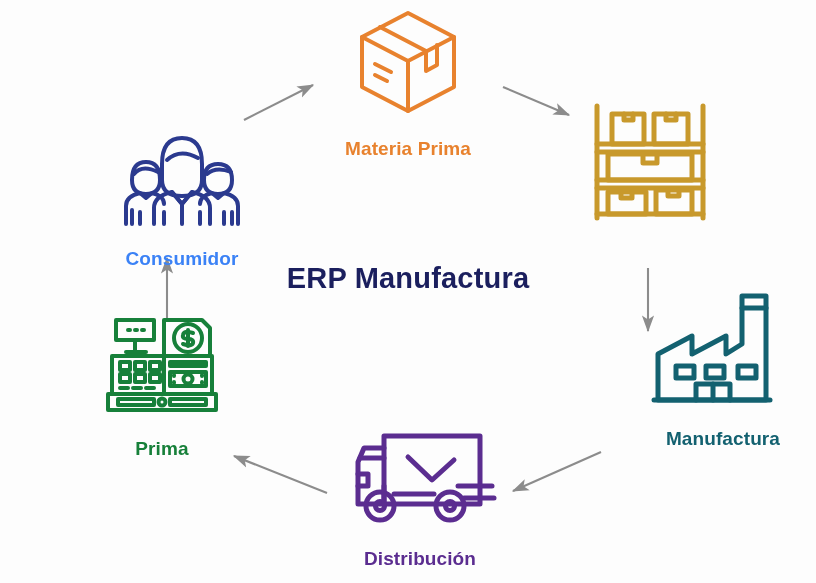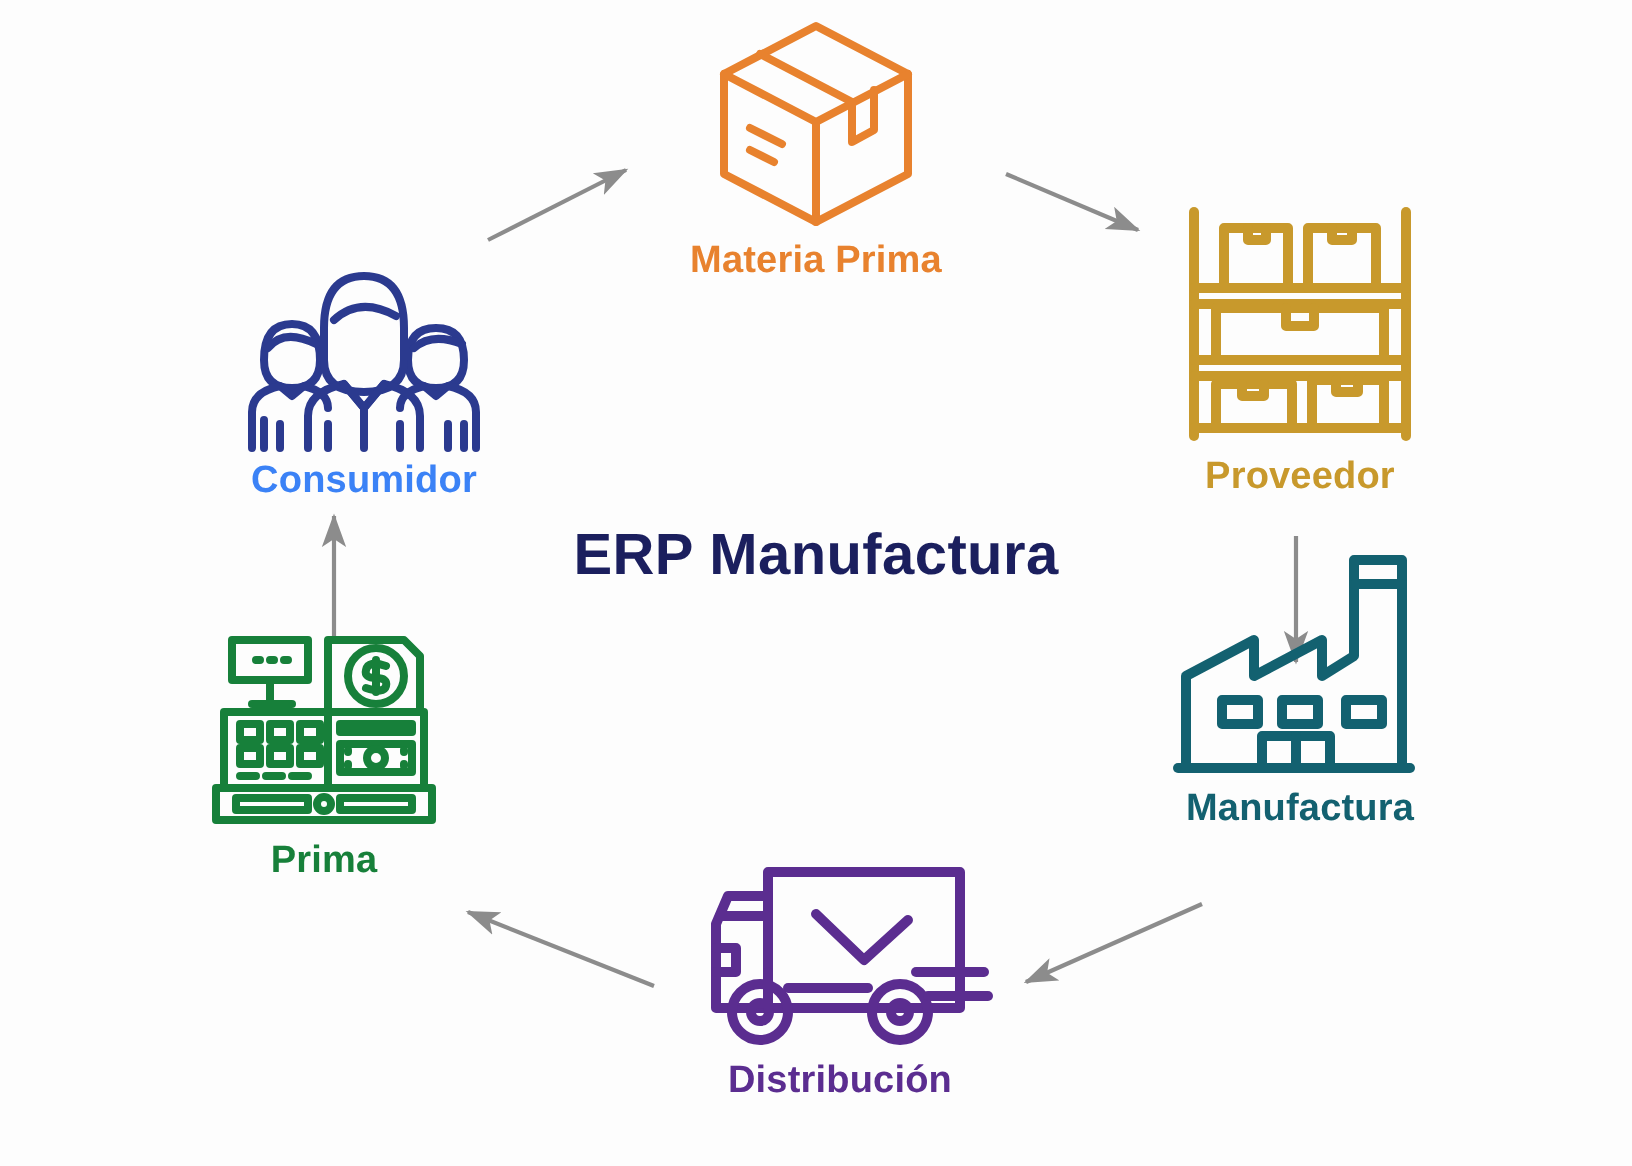--- a/index.html
+++ b/index.html
@@ -30,21 +30,21 @@
     display: flex;
     flex-direction: column;
     align-items: center;
     justify-content: flex-start;
   }
   .node-icon {
     display: block;
     line-height: 0;
   }
   .node-label {
-    margin-top: 2px;
+    margin-top: 20px;
     font-family: "Liberation Sans", sans-serif;
     font-weight: bold;
     font-size: 19px;
     letter-spacing: 0.1px;
     white-space: nowrap;
     text-align: center;
   }
   #center-title {
     position: absolute;
     left: 0;
@@ -53,21 +53,21 @@
     text-align: center;
     font-family: "Liberation Sans", sans-serif;
     font-weight: bold;
     font-size: 29px;
     color: #1b1f5e;
     letter-spacing: 0.2px;
   }
   
   #node-materia-prima { left: 288px; top: 6px;   width: 240px; }
   #node-proveedor     { left: 528px; top: 98px;  width: 244px; }
-  #node-manufactura   { left: 520px; top: 272px; width: 260px; }
+  #node-manufactura   { left: 520px; top: 288px; width: 260px; align-items: flex-end; }
   #node-distribucion  { left: 300px; top: 424px; width: 240px; }
   #node-venta         { left: 62px;  top: 306px; width: 200px; }
   #node-consumidor    { left: 62px;  top: 124px; width: 240px; }
 </style>
 </head>
 <body>
 
 <div id="stage">
 
   <svg id="arrow-layer" viewBox="0 0 816 583" xmlns="http://www.w3.org/2000/svg">
@@ -128,21 +128,20 @@
           <path d="M24 56 L108 56 L108 82 L24 82 Z"></path>
           <path d="M59 56 L59 65 L73 65 L73 56"></path>
 
           <path d="M24 94 L62 94 L62 116 L24 116 Z"></path>
           <path d="M37 94 L37 100 L48 100 L48 94"></path>
           <path d="M72 92 L108 92 L108 116 L72 116 Z"></path>
           <path d="M84 92 L84 98 L95 98 L95 92"></path>
         </g>
       </svg>
     </span>
-    <span class="node-label" style="color:#c8992c">Proveedor</span>
   </div>
 
   <div class="node" id="node-manufactura">
     <span class="node-icon">
       <svg width="130" height="120" viewBox="0 0 130 120" xmlns="http://www.w3.org/2000/svg">
         <g fill="none" stroke="#136170" stroke-width="5" stroke-linecap="round" stroke-linejoin="round">
           <path d="M8 112 L8 66 L42 48 L42 66 L76 48 L76 66 L92 56 L92 8 L116 8 L116 112 Z"></path>
           <path d="M92 20 L116 20"></path>
           <path d="M26 78 L44 78 L44 90 L26 90 Z"></path>
           <path d="M56 78 L74 78 L74 90 L56 90 Z"></path>

